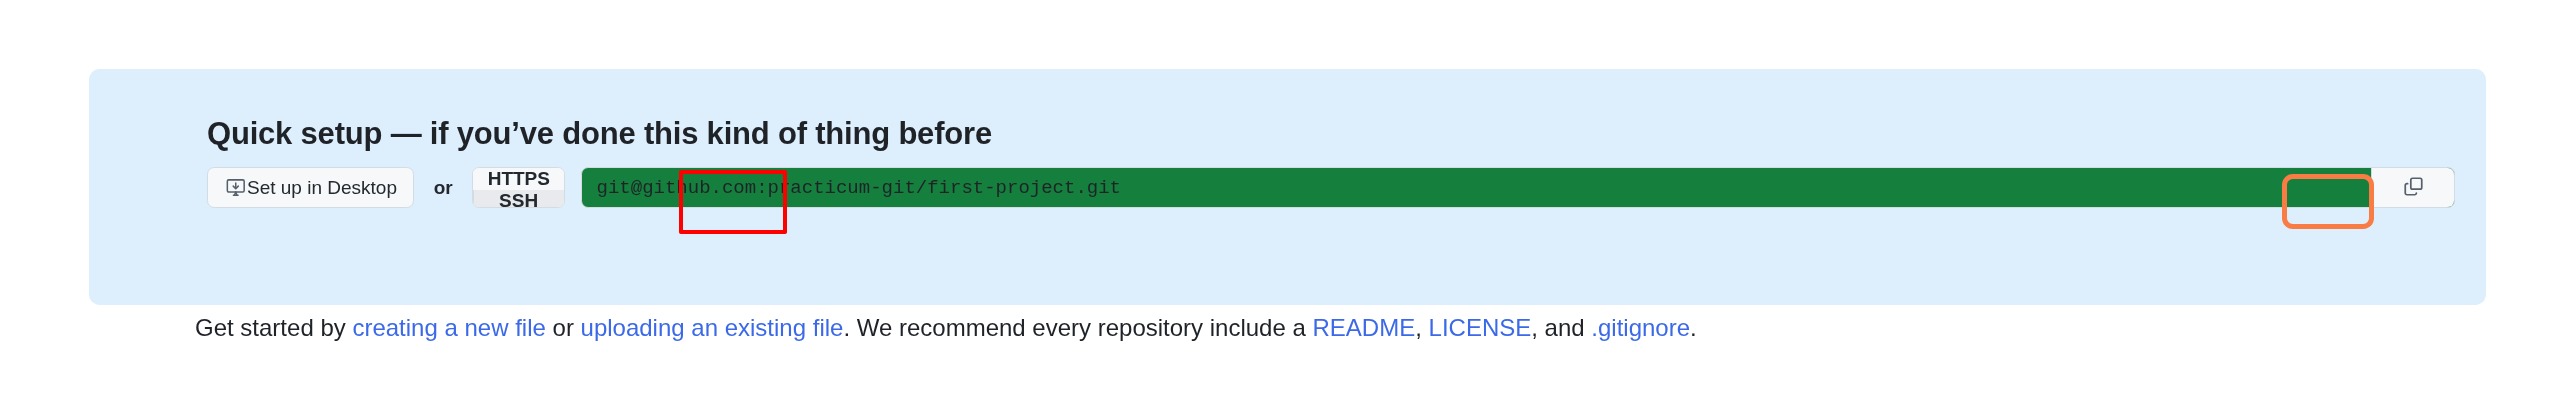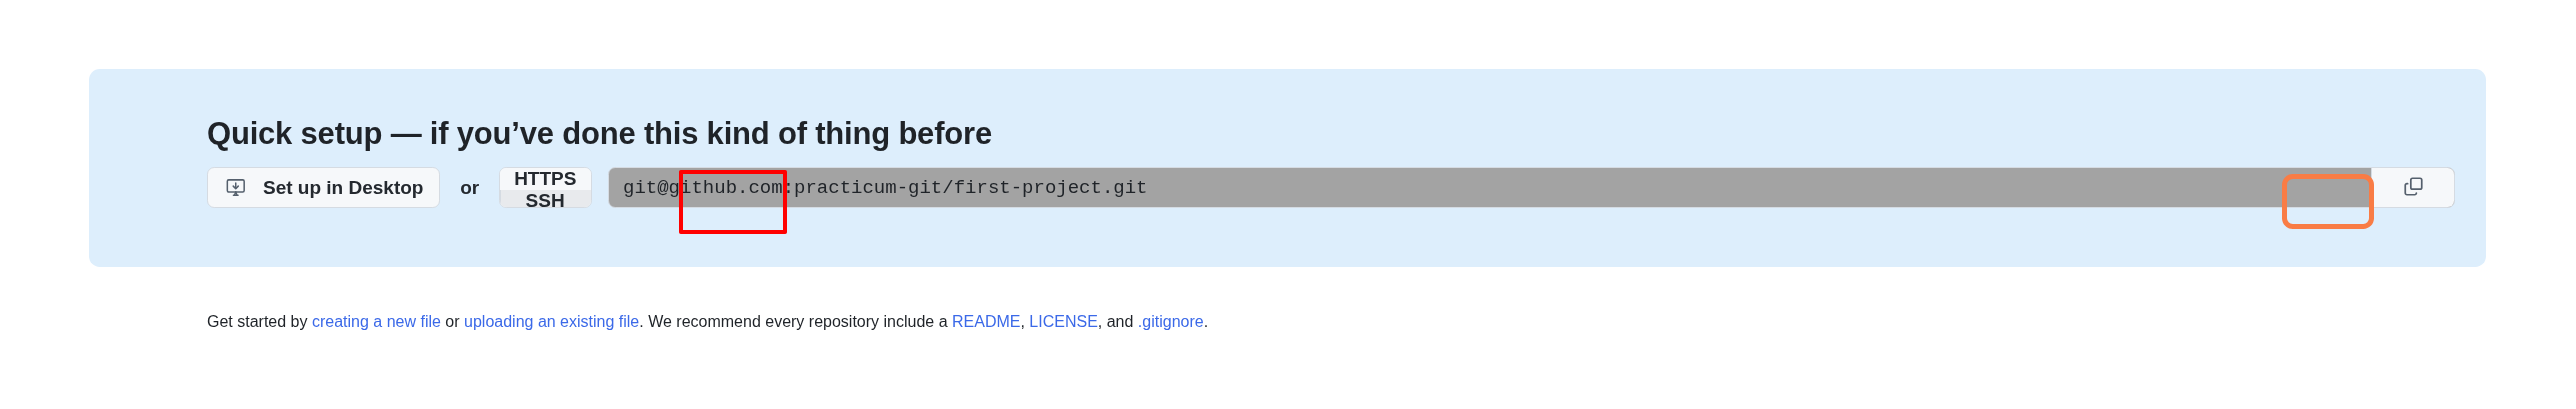--- a/index.html
+++ b/index.html
@@ -21,21 +21,21 @@
     height: 410px;
     background: #ffffff;
   }
 
   
   .quick-setup-panel {
     position: absolute;
     left: 89px;
     top: 69px;
     width: 2397px;
-    height: 198px;
+    height: 236px;
     background: #ddeefc;
     border-radius: 10.7px;
     box-sizing: border-box;
   }
 
   .panel-heading {
     position: absolute;
     left: 118px;
     top: 47px;
     font-size: 31px;
@@ -52,28 +52,28 @@
     top: 96px;
     right: 31px;
     height: 45px;
     display: flex;
     align-items: center;
   }
 
   .btn-desktop {
     display: inline-flex;
     align-items: center;
-    gap: 16px;
+    gap: 0;
     height: 41px;
     padding: 0 16px;
     background: #f6f8fa;
     border: 0.9px solid #d5dbe2;
     border-radius: 7.2px;
     font-size: 19px;
-    font-weight: bold;
+    font-weight: normal;
     color: #24292f;
     box-sizing: border-box;
     white-space: nowrap;
     cursor: pointer;
   }
   .btn-desktop .glyph {
     display: inline-flex;
     align-items: center;
     justify-content: center;
     width: 23px;
@@ -120,21 +120,21 @@
   }
 
   
   .url-wrap {
     position: relative;
     display: flex;
     align-items: stretch;
     flex: 1 1 auto;
     margin-left: 16px;
     height: 41px;
-    background: #a3a3a3;
+    background: #15803d;
     border: 0.9px solid #d5dbe2;
     border-radius: 7.2px;
     box-sizing: border-box;
     overflow: hidden;
   }
   .url-input {
     flex: 1 1 auto;
     border: 0;
     outline: none;
     background: transparent;
@@ -174,23 +174,23 @@
     top: 174px;
     width: 92px;
     height: 55px;
     border: 5.4px solid #f97c45;
     border-radius: 10.7px;
   }
 
   
   .panel-footer {
     position: absolute;
-    left: 118px;
+    left: 106px;
     top: 243px;
-    font-size: 16px;
+    font-size: 24px;
     color: #1f2328;
     white-space: nowrap;
     line-height: 1.3;
   }
   .panel-footer a {
     color: #3b69e8;
     text-decoration: none;
     cursor: pointer;
   }
 </style>

